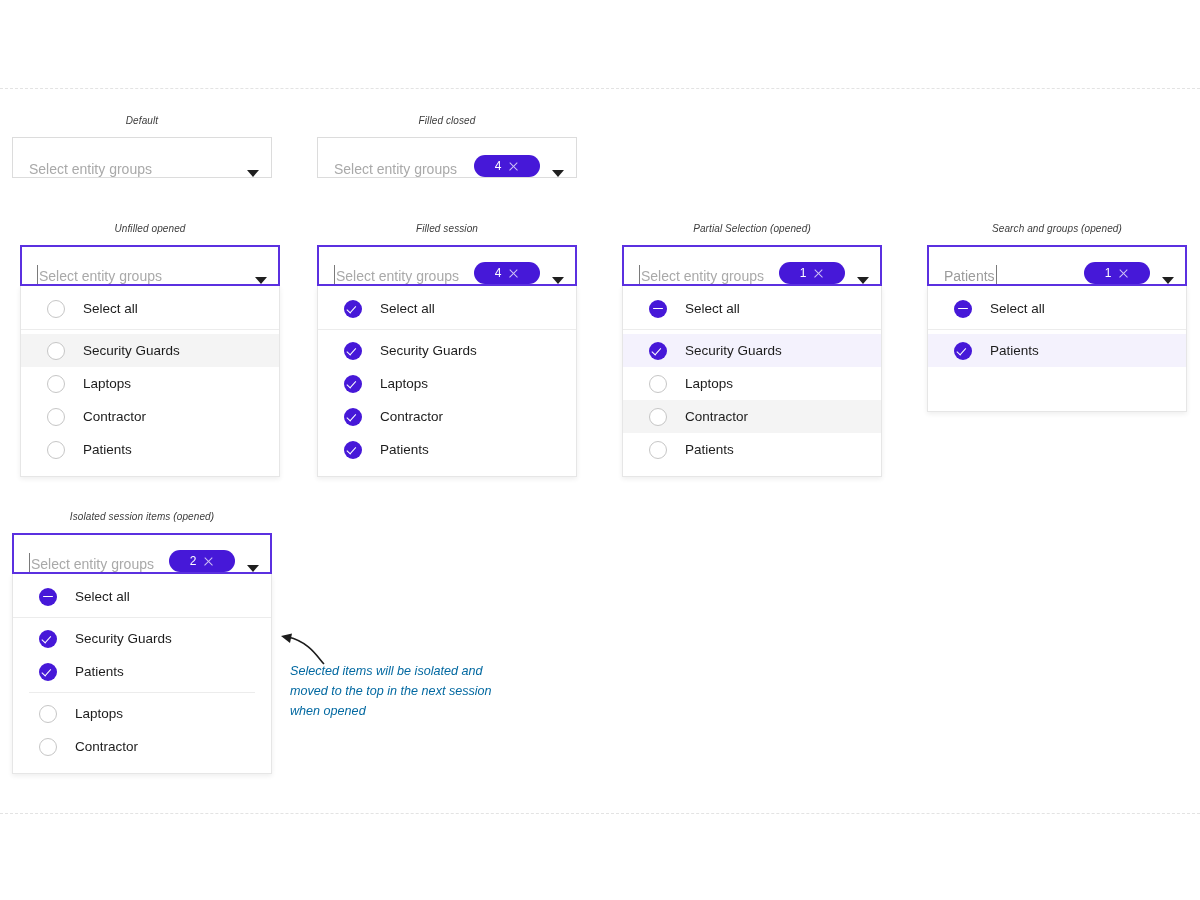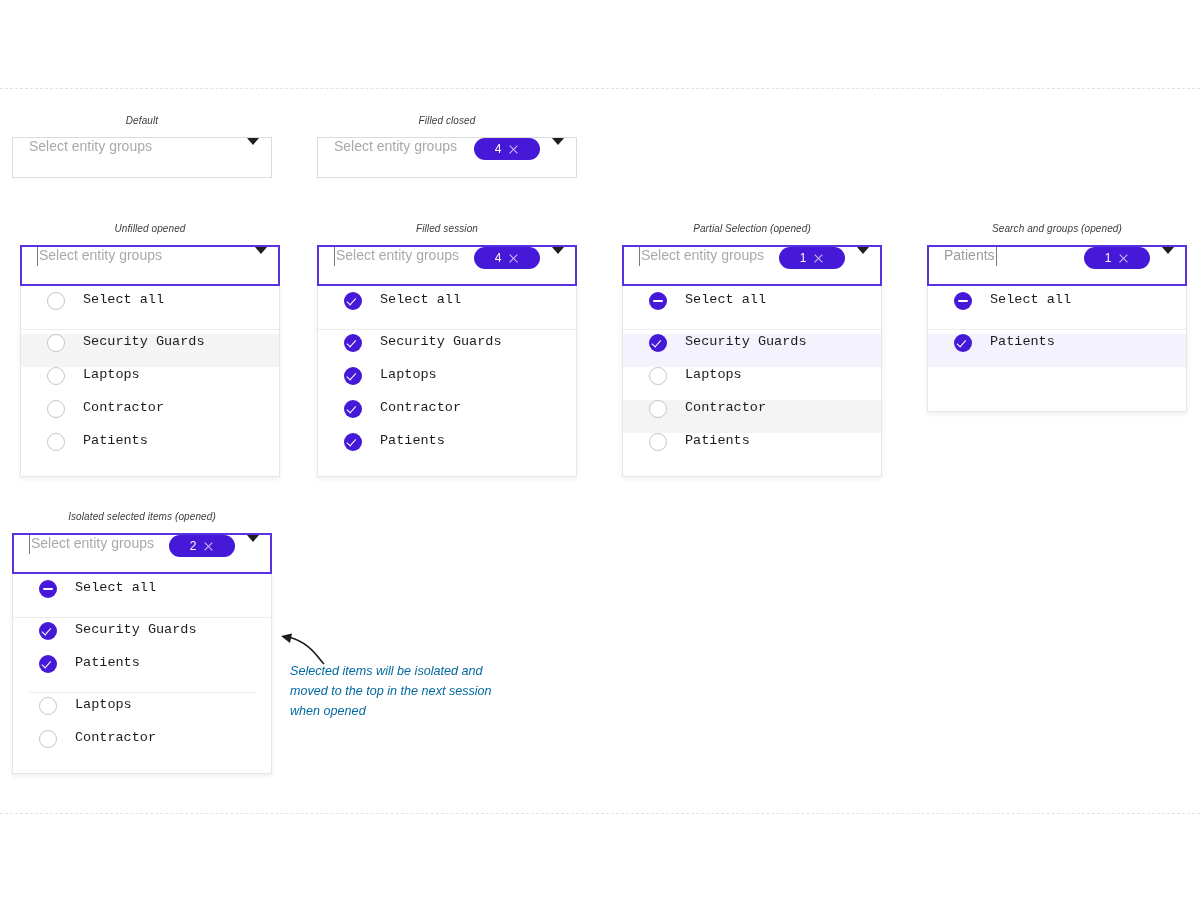--- a/index.html
+++ b/index.html
@@ -39,21 +39,21 @@
 
   
   .control {
     position: relative;
     width: 260px;
     height: 41px;
     box-sizing: border-box;
     background: #ffffff;
     border: 1px solid #dcdcdc;
     display: flex;
-    align-items: flex-start;
+    align-items: flex-end;
     padding: 0 12px 0 16px;
   }
   .control.focused {
     border: 2px solid #5b30e0;
     padding: 0 11px 0 15px;
   }
   .placeholder {
     flex: 1 1 auto;
     font-size: 14px;
     color: #a9a9a9;
@@ -126,24 +126,23 @@
     box-sizing: border-box;
     background: #ffffff;
     border: 1px solid #e6e6e6;
     border-top: none;
     box-shadow: 0 2px 5px rgba(0,0,0,.07);
     padding-bottom: 2px;
   }
   .opt {
     height: 32px;
     display: flex;
-    align-items: flex-start;
+    align-items: center;
     padding: 0 16px 0 26px;
     box-sizing: border-box;
-    font-family: Liberation Mono, monospace;
   }
   .opt.tall { height: 33px; }
   .opt.hover    { background: #f4f4f4; }
   .opt.selected { background: #f4f2fd; }
   .opt-label {
     font-size: 13.5px;
     color: #1c1c1c;
     margin-left: 18px;
     white-space: nowrap;
   }
@@ -366,21 +365,21 @@
         <div class="sep"></div>
         <div class="opt tall selected">
           <span class="box checked"></span>
           <span class="opt-label">Patients</span>
         </div>
         <div class="pad-bot"></div>
         <div style="height: 34px;"></div>
       </div>
     </div>
     <div class="group" style="left: 12px; top: 511px;">
-      <div class="group-label">Isolated selected items (opened)</div>
+      <div class="group-label">Isolated session items (opened)</div>
       <div class="control focused">
         <span class="caret"></span>
         <span class="placeholder">Select entity groups</span>
         <div class="count-pill">
           <span class="count-num">2</span>
           <span class="pill-x"></span>
         </div>
         <span class="caret-down"></span>
       </div>
       <div class="panel">

